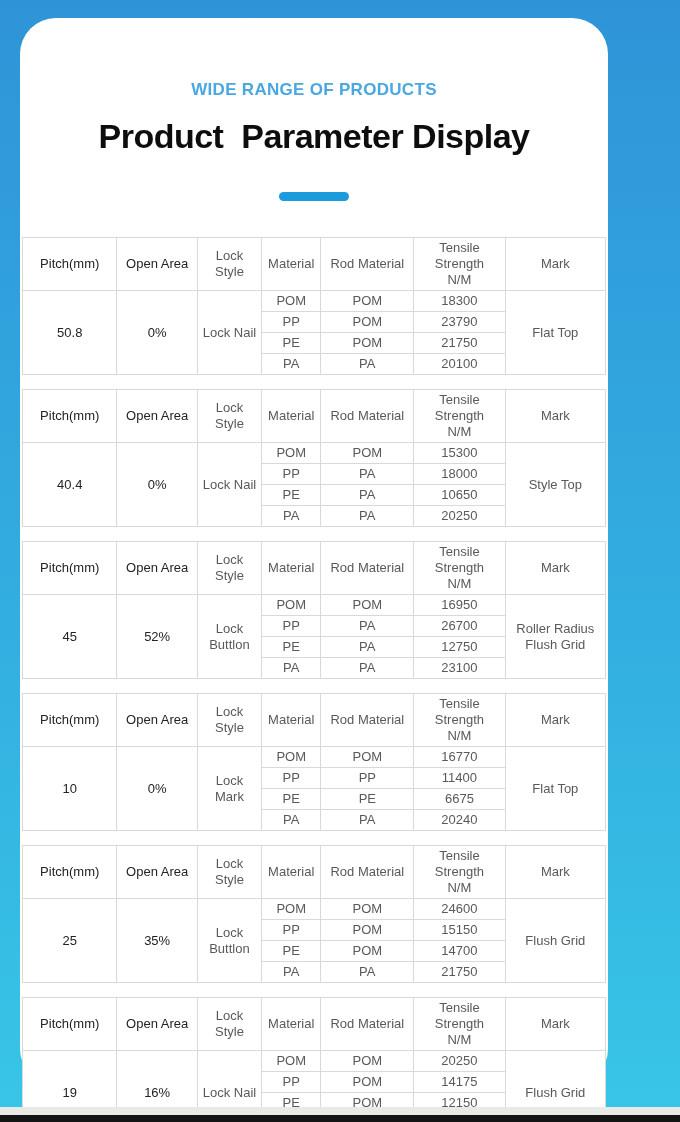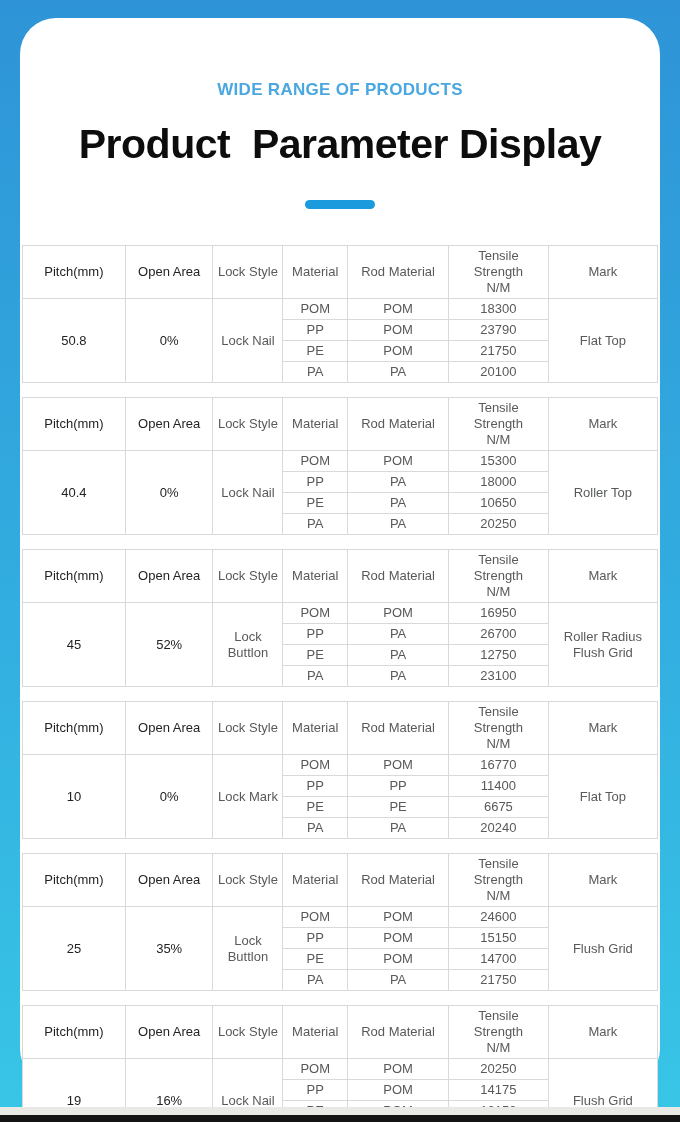--- a/index.html
+++ b/index.html
@@ -6,40 +6,40 @@
   html, body { width: 680px; height: 1122px; }
   body {
     position: relative;
     font-family: "Liberation Sans", "DejaVu Sans", sans-serif;
     background: linear-gradient(180deg, #2e94d7 0%, #32aee0 55%, #38c6e6 100%);
     overflow: hidden;
   }
   .card {
     position: absolute;
     left: 20px; top: 18px;
-    width: 640px; height: 1067px;
+    width: 588px; height: 1067px;
     background: #ffffff;
     border-radius: 36px;
   }
   .card-inner { padding-top: 62px; }
   .kicker {
     text-align: center;
     font-size: 17px;
     font-weight: bold;
     letter-spacing: 0.3px;
     color: #4aa7e0;
   }
   .title {
     text-align: center;
-    font-size: 41px;
+    font-size: 34px;
     line-height: 48px;
     font-weight: bold;
     letter-spacing: -0.5px;
     color: #0d0d0d;
-    margin-top: 20px;
+    margin-top: 12px;
     white-space: pre;
   }
   .divider {
     width: 70px; height: 9px;
     border-radius: 5px;
     background: #1b9ade;
     margin: 32px auto 0;
   }
   .tables { margin-top: 36px; padding: 0 2px; }
   table.ptable {
@@ -158,21 +158,21 @@
           </tr>
         </thead>
         <tbody>
           <tr>
             <td rowspan="4" class="bold">40.4</td>
             <td rowspan="4" class="bold">0%</td>
             <td rowspan="4">Lock Nail</td>
             <td>POM</td>
             <td>POM</td>
             <td>15300</td>
-            <td rowspan="4">Roller Top</td>
+            <td rowspan="4">Style Top</td>
           </tr>
           <tr>
             <td>PP</td>
             <td>PA</td>
             <td>18000</td>
           </tr>
           <tr>
             <td>PE</td>
             <td>PA</td>
             <td>10650</td>

